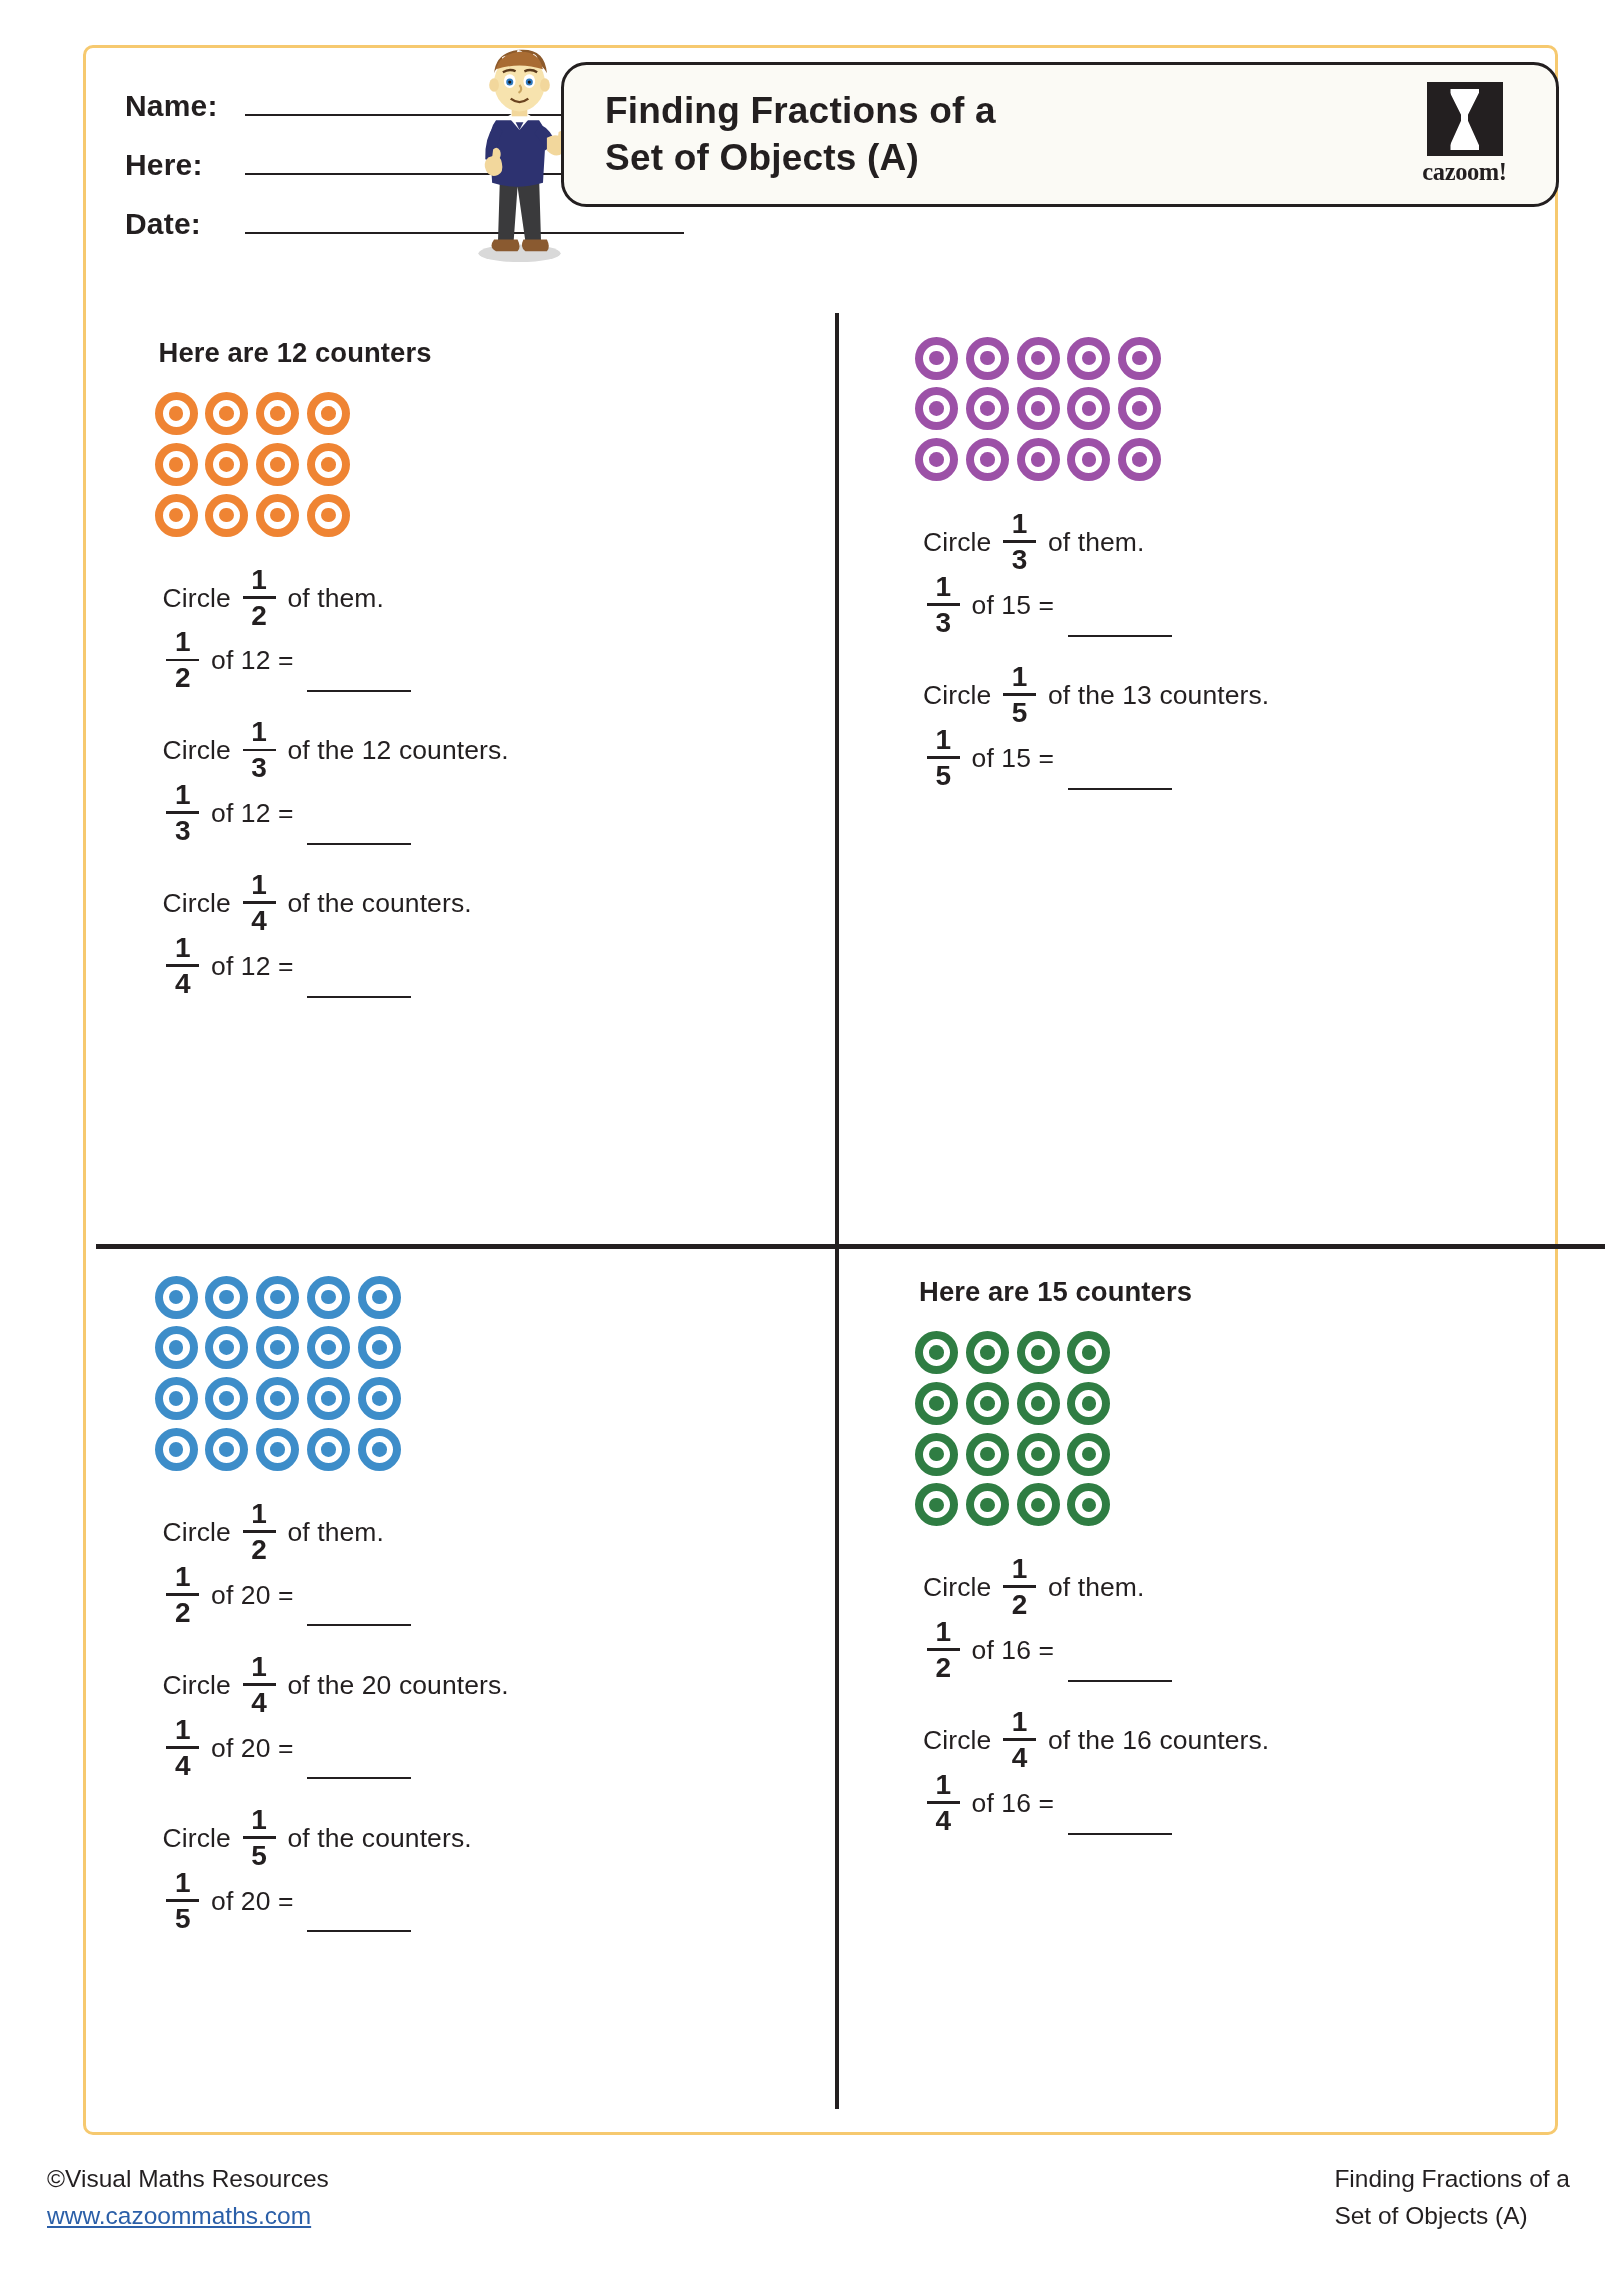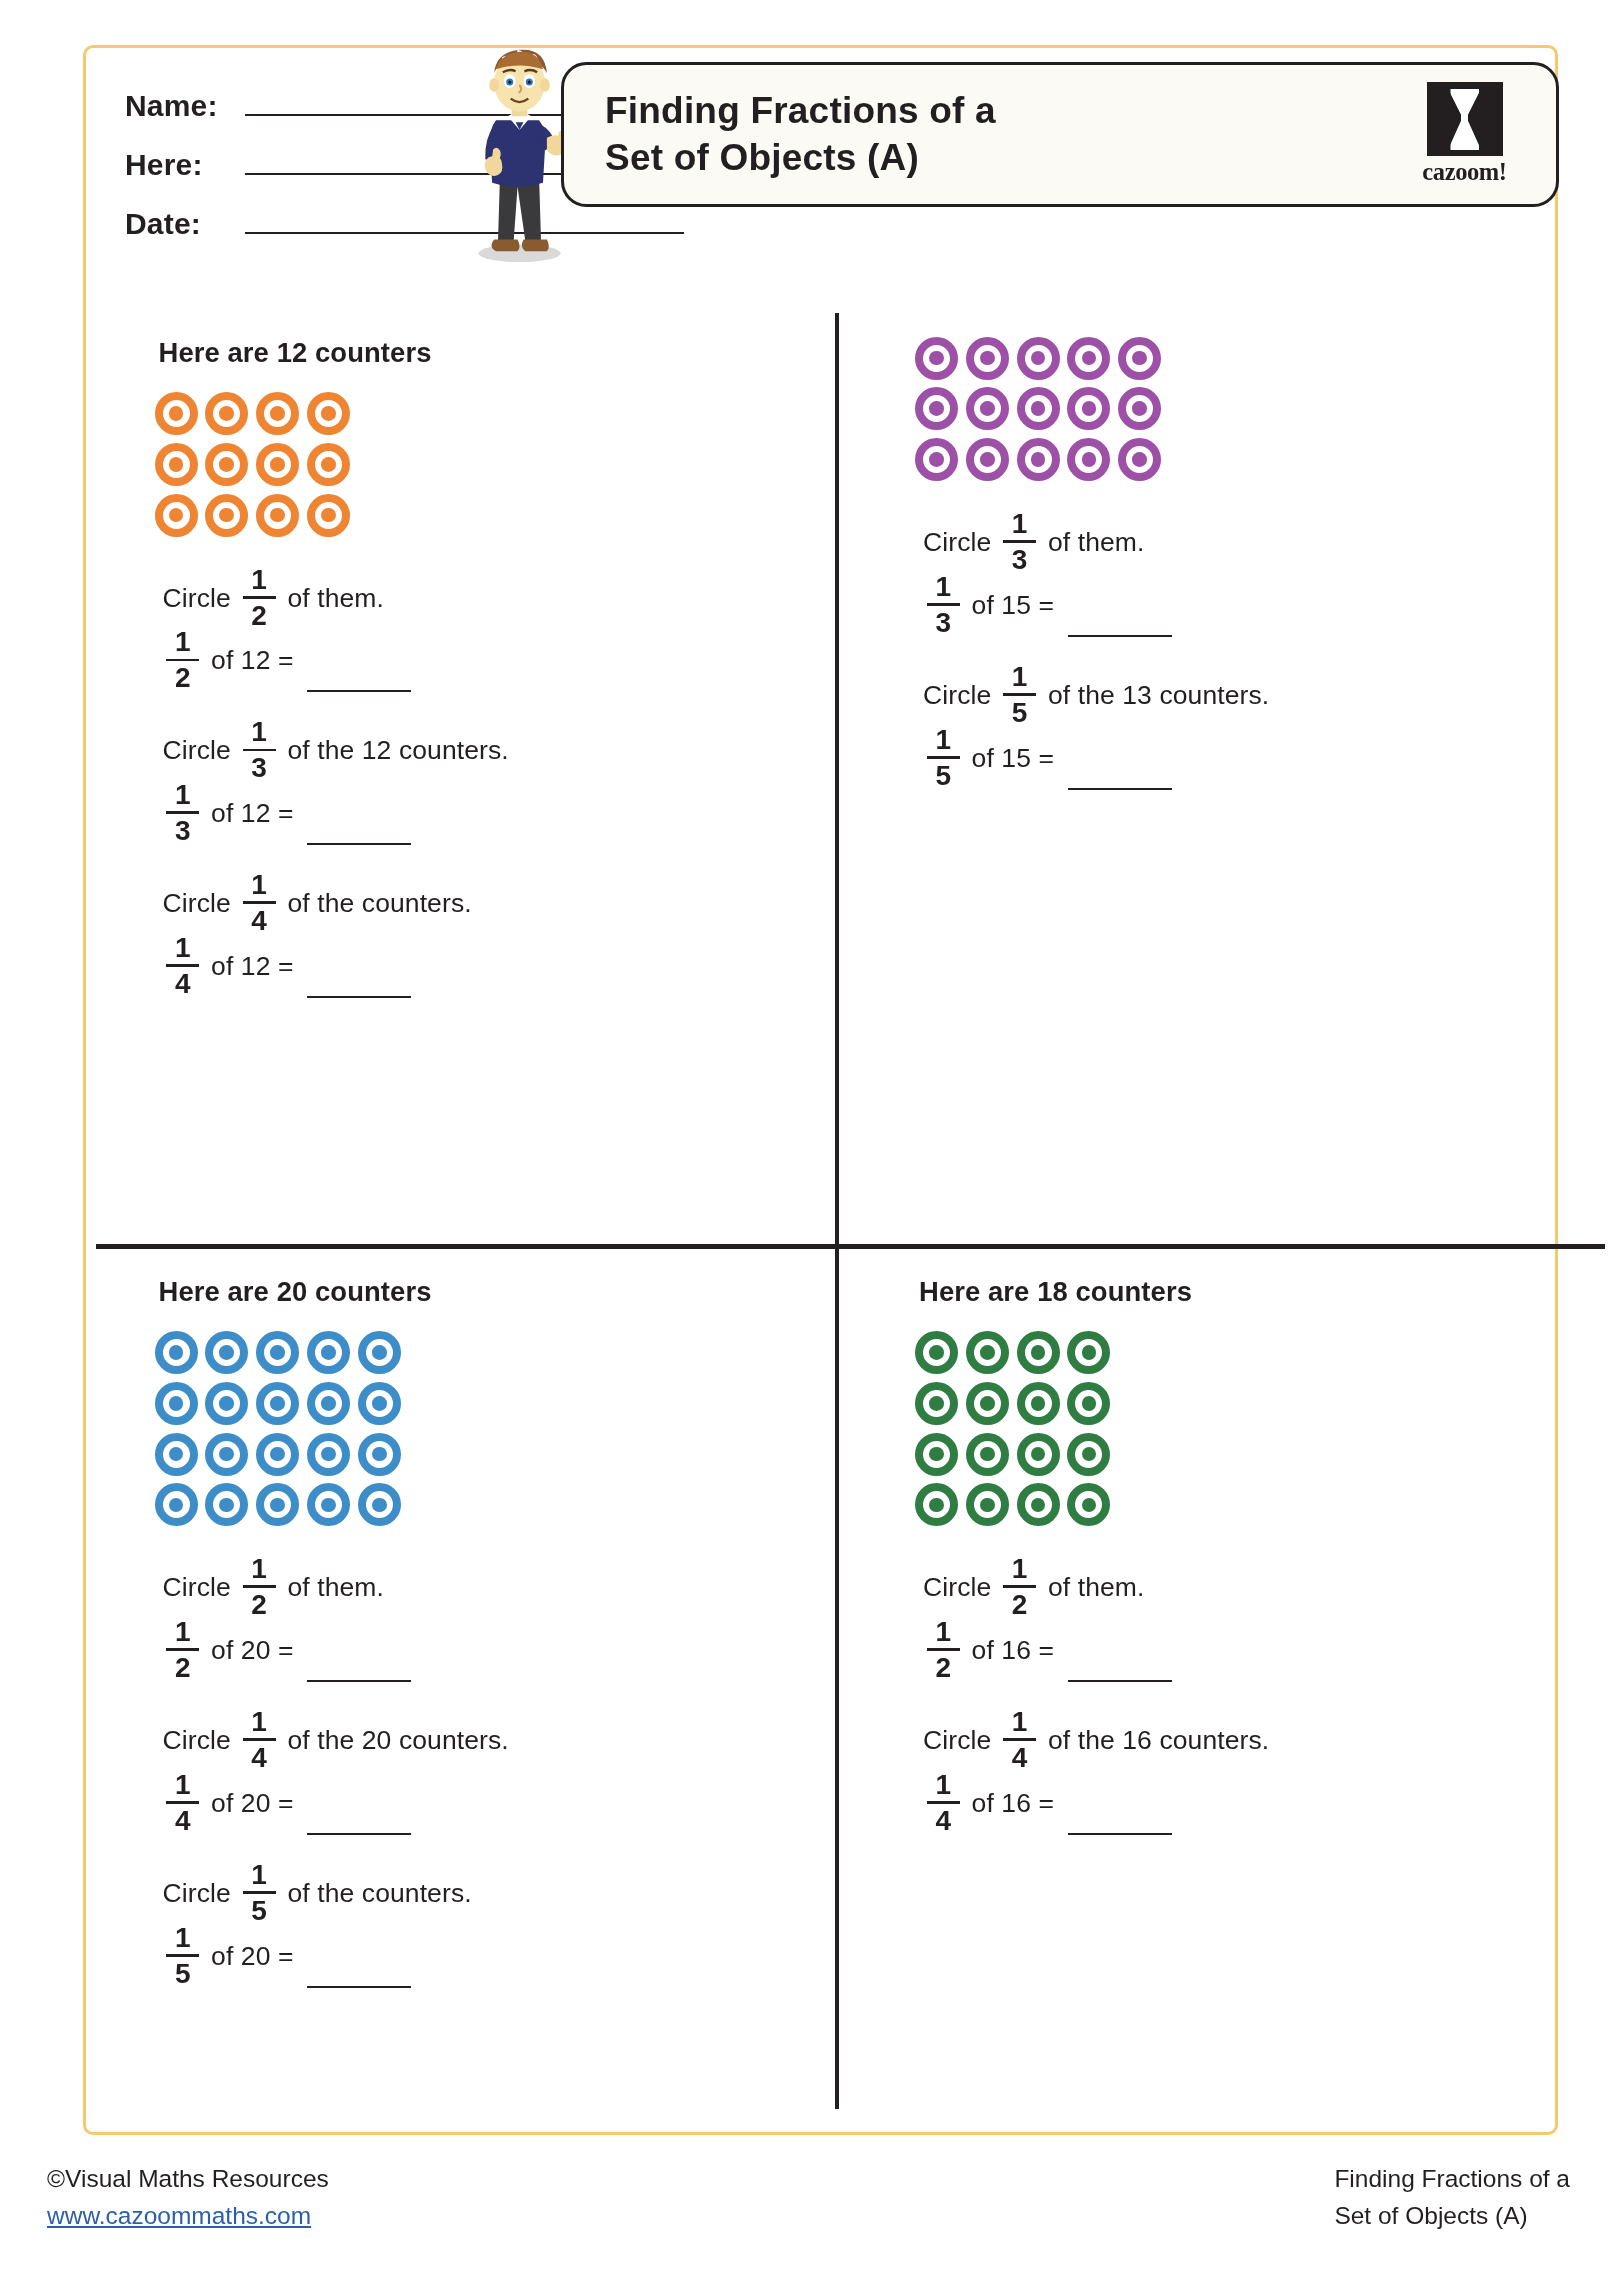--- a/index.html
+++ b/index.html
@@ -520,21 +520,20 @@
               <span class="num">1</span>
               <span class="bar"></span>
               <span class="den">5</span>
             </span>
             <span class="qtext">of 15 =</span>
             <span class="blank-rule"></span>
           </div>
         </div>
       </div>
     <div class="quad q3">
-        <div class="quad-heading">Here are 20 counters</div>
         <div class="counters" style="grid-template-columns:repeat(5,43px);">
           <span class="counter" style="border:8.8px solid #3d8dc9;">
             <i style="background:#3d8dc9;"></i>
           </span>
           <span class="counter" style="border:8.8px solid #3d8dc9;">
             <i style="background:#3d8dc9;"></i>
           </span>
           <span class="counter" style="border:8.8px solid #3d8dc9;">
             <i style="background:#3d8dc9;"></i>
           </span>
@@ -645,21 +644,21 @@
               <span class="num">1</span>
               <span class="bar"></span>
               <span class="den">5</span>
             </span>
             <span class="qtext">of 20 =</span>
             <span class="blank-rule"></span>
           </div>
         </div>
       </div>
     <div class="quad q4">
-        <div class="quad-heading">Here are 18 counters</div>
+        <div class="quad-heading">Here are 15 counters</div>
         <div class="counters" style="grid-template-columns:repeat(4,43px);">
           <span class="counter" style="border:8.8px solid #2f7d43;">
             <i style="background:#2f7d43;"></i>
           </span>
           <span class="counter" style="border:8.8px solid #2f7d43;">
             <i style="background:#2f7d43;"></i>
           </span>
           <span class="counter" style="border:8.8px solid #2f7d43;">
             <i style="background:#2f7d43;"></i>
           </span>

